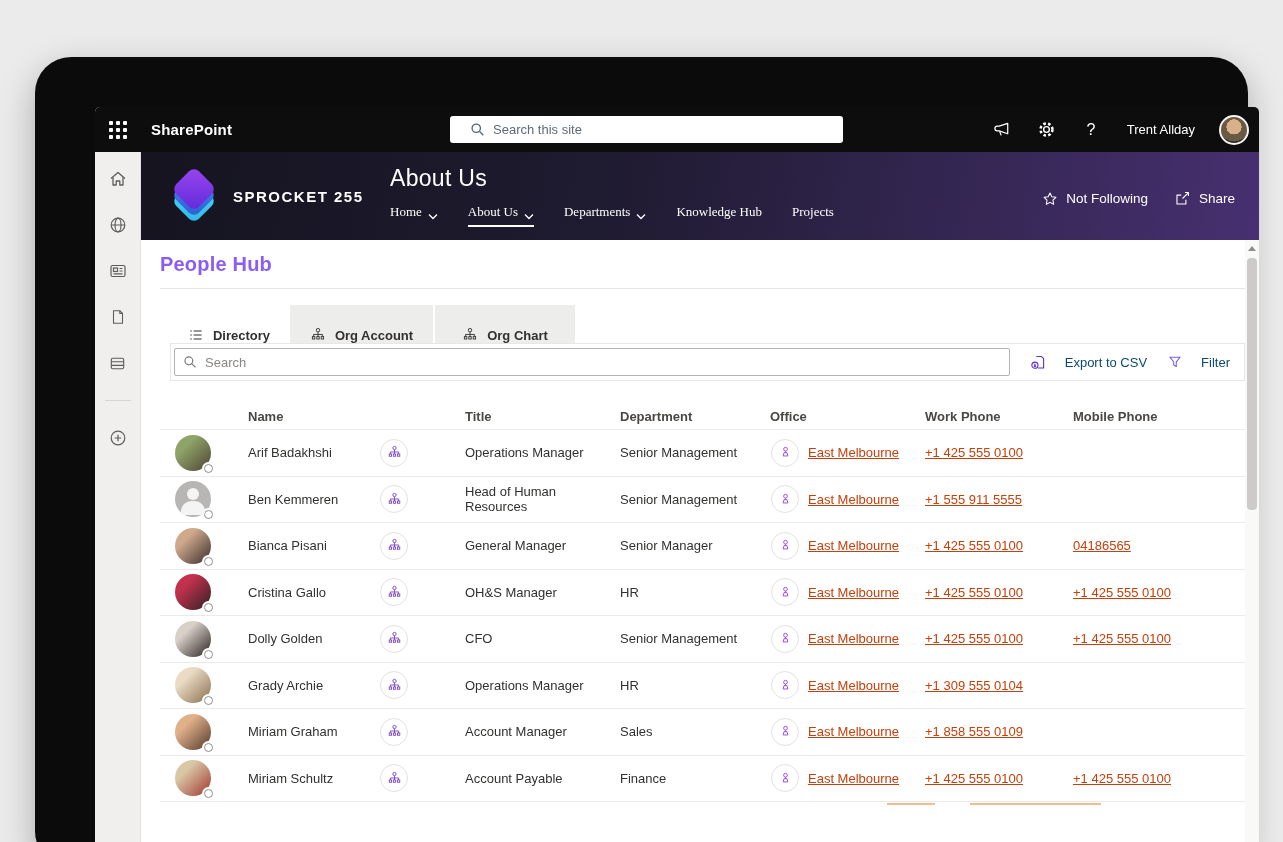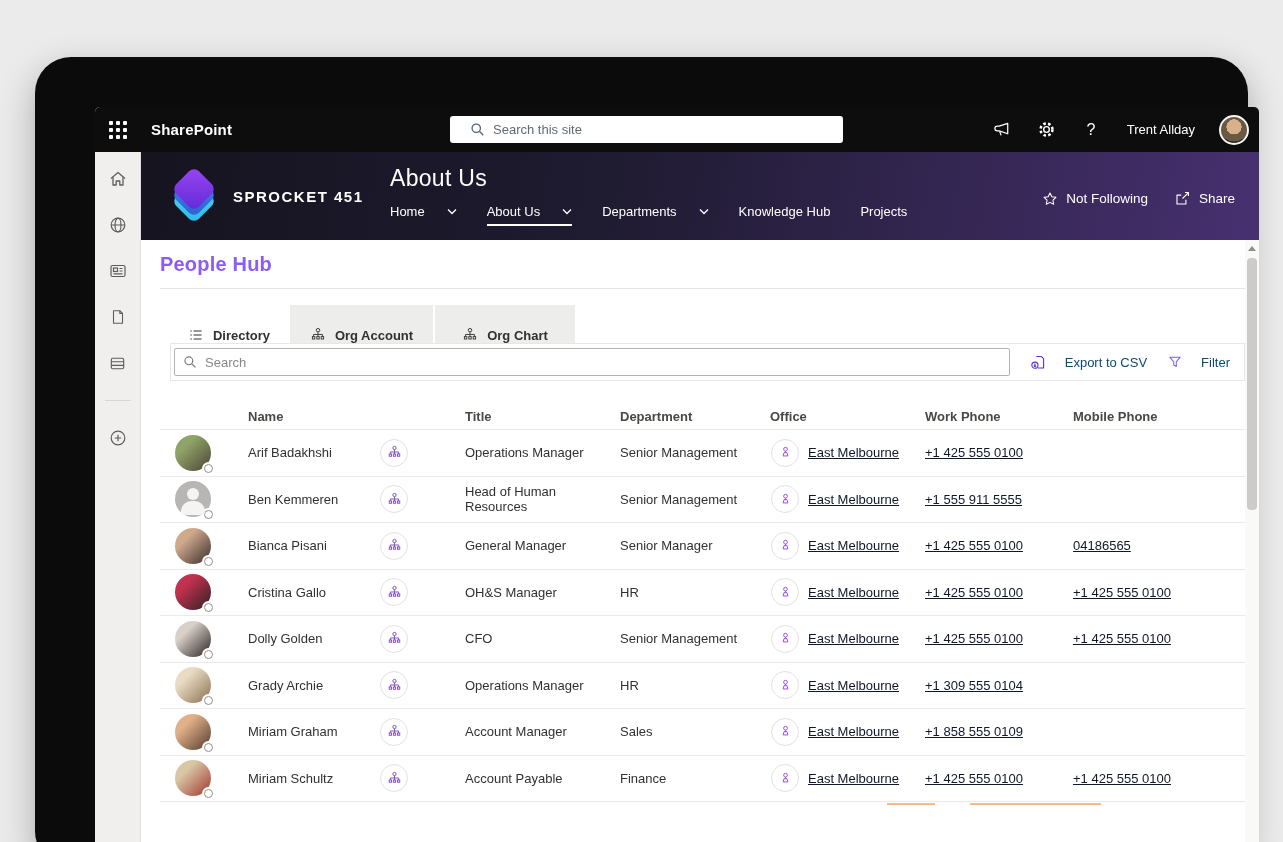--- a/index.html
+++ b/index.html
@@ -67,21 +67,21 @@
   .logo-block { position:absolute; left:30px; top:50%; transform:translateY(-50%); display:flex; align-items:center; gap:14px; }
   .logo-mark { position:relative; width:48px; height:46px; }
   .logo-mark i { position:absolute; left:7px; width:32px; height:32px; border-radius:7px; transform:rotate(45deg) ; }
   .logo-mark i.l3 { top:12px; background:linear-gradient(135deg,#53dcf8,#2db9e8); }
   .logo-mark i.l2 { top:6px;  background:linear-gradient(135deg,#4a86f5,#2d5fd0); }
   .logo-mark i.l1 { top:0px;  background:linear-gradient(135deg,#9a45f0,#5f2bd8); }
   .logo-text { font-size:15px; font-weight:bold; letter-spacing:1.5px; }
   .header-center { position:absolute; left:249px; top:13px; }
   .site-title { font-size:23px; font-weight:400; letter-spacing:.3px; }
   .site-nav { display:flex; gap:30px; margin-top:12px; align-items:center; }
-  .nav-item { display:flex; align-items:center; gap:22px; font-size:13px; cursor:pointer; padding-bottom:5px; border-bottom:2px solid transparent; }
+  .nav-item { display:flex; align-items:flex-end; gap:6px; font-size:13px; cursor:pointer; padding-bottom:5px; border-bottom:2px solid transparent;font-family:Liberation Serif, serif; }
   .nav-item.active { border-bottom-color:#fff; }
   .header-right { position:absolute; right:24px; top:38px; display:flex; align-items:center; gap:26px; }
   .hdr-action { display:flex; align-items:center; gap:8px; font-size:13.5px; cursor:pointer; }
   
   .command-bar {
     height:45px; flex:0 0 45px; background:#fff; border-bottom:1px solid #ededec;
     display:flex; align-items:center; justify-content:flex-end; gap:16px; padding-right:24px;
   }
   .edit-btn {
     background:#8323d6; color:#fff; border:none; border-radius:4px; height:30px; padding:0 16px;
@@ -139,21 +139,21 @@
   .presence {
     position:absolute; right:-2px; bottom:-2px; width:9px; height:9px; border-radius:50%;
     background:#fff; border:1.5px solid #91908e; box-shadow:0 0 0 2px #fff;
   }
   .icon-circle {
     width:28px; height:28px; border-radius:50%; border:1px solid #e4e2e0; background:#fff;
     display:flex; align-items:center; justify-content:center; cursor:pointer;
   }
   .cell-orgicon { padding-left:5px; }
   .cell-office { display:flex; align-items:center; gap:9px; padding-left:1px; }
-  a.tbl-link { color:#0f172a; text-decoration:underline; cursor:pointer; }
+  a.tbl-link { color:#c2410c; text-decoration:underline; cursor:pointer; }
   .purple { color:#8250c8; }
   .purple-pin { color:#9b4fe0; }
   .peek-row { height:4px; border-top:1px solid #edebe9; position:relative; overflow:hidden; }
   .peek-row i { position:absolute; top:1px; height:6px; background:#f2b079; opacity:.85; }
   .peek-row i.p1 { left:727px; width:48px; }
   .peek-row i.p2 { left:810px; width:131px; }
   
   .scrollbar { position:absolute; right:0; top:0; width:14px; height:100%; background:#f9f9f8; }
   .sb-up { width:0; height:0; margin:6px auto 0; border-left:4px solid transparent; border-right:4px solid transparent; border-bottom:5px solid #8d8d8d; cursor:pointer; }
   .sb-thumb { position:absolute; left:2px; top:18px; width:10px; height:252px; background:#cccbca; border-radius:4px; cursor:pointer; }
@@ -254,21 +254,21 @@
 
     <div class="main">
 
       <div class="site-header">
         <div class="logo-block">
           <div class="logo-mark">
                 <i class="l3"></i>
                 <i class="l2"></i>
                 <i class="l1"></i>
               </div>
-          <div class="logo-text">SPROCKET 451</div>
+          <div class="logo-text">SPROCKET 255</div>
         </div>
         <div class="header-center">
           <div class="site-title">About Us</div>
           <div class="site-nav">
             <div class="nav-item">
               <span>Home</span>
               <svg width="10" height="7" viewBox="0 0 10 7" fill="none" stroke="#fff" stroke-width="1.3">
                     <path d="M1 1.5 L5 5.5 L9 1.5"></path>
                   </svg>
             </div>

